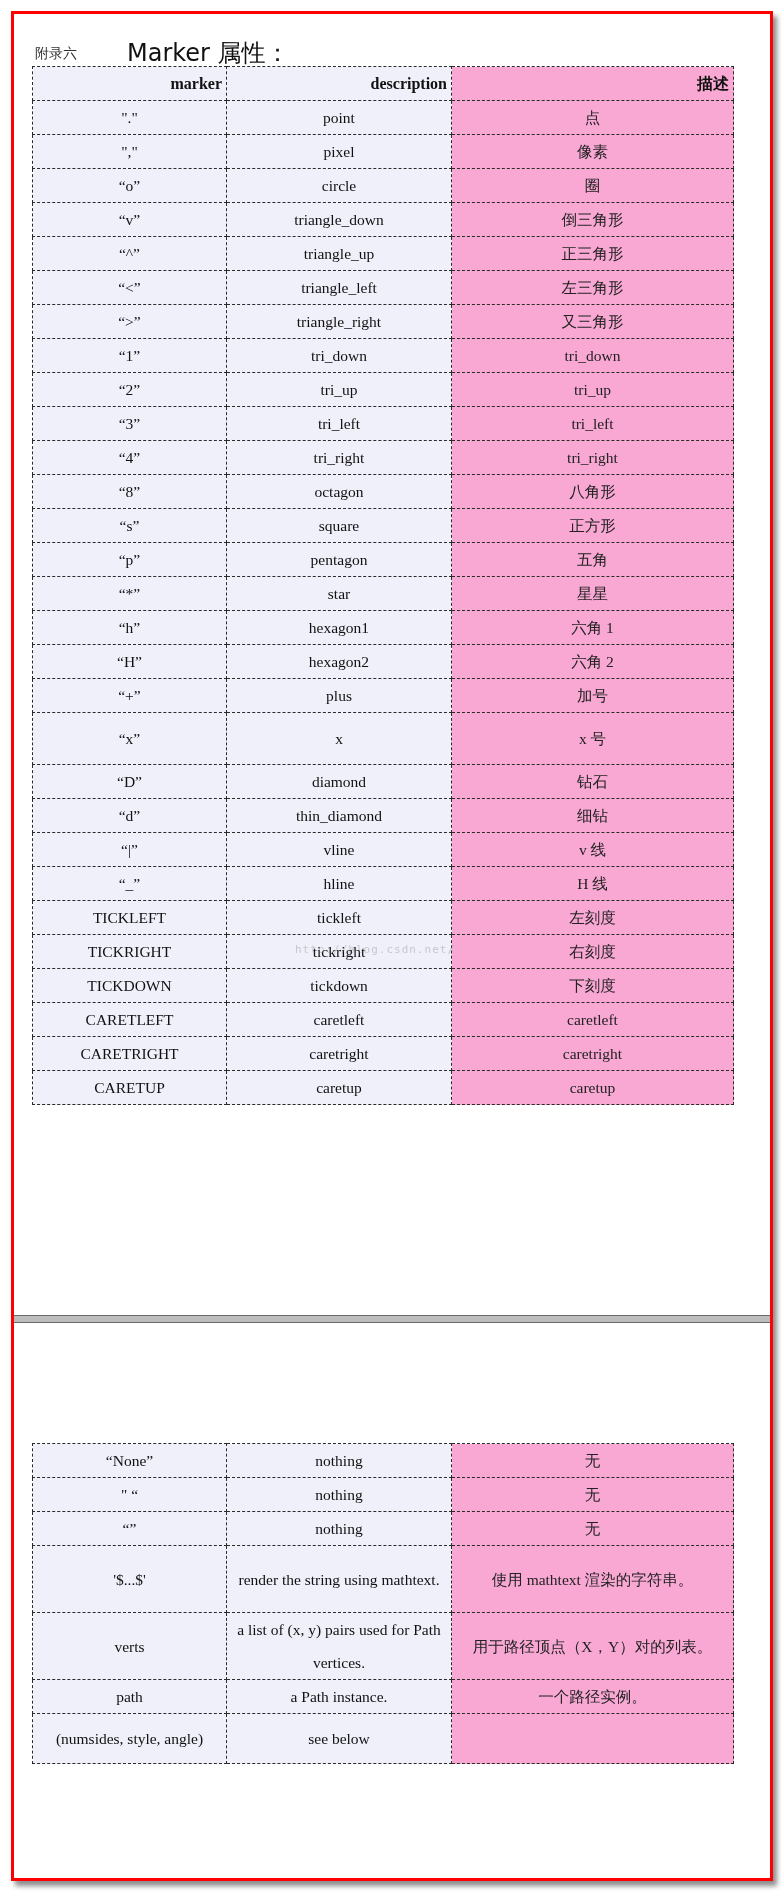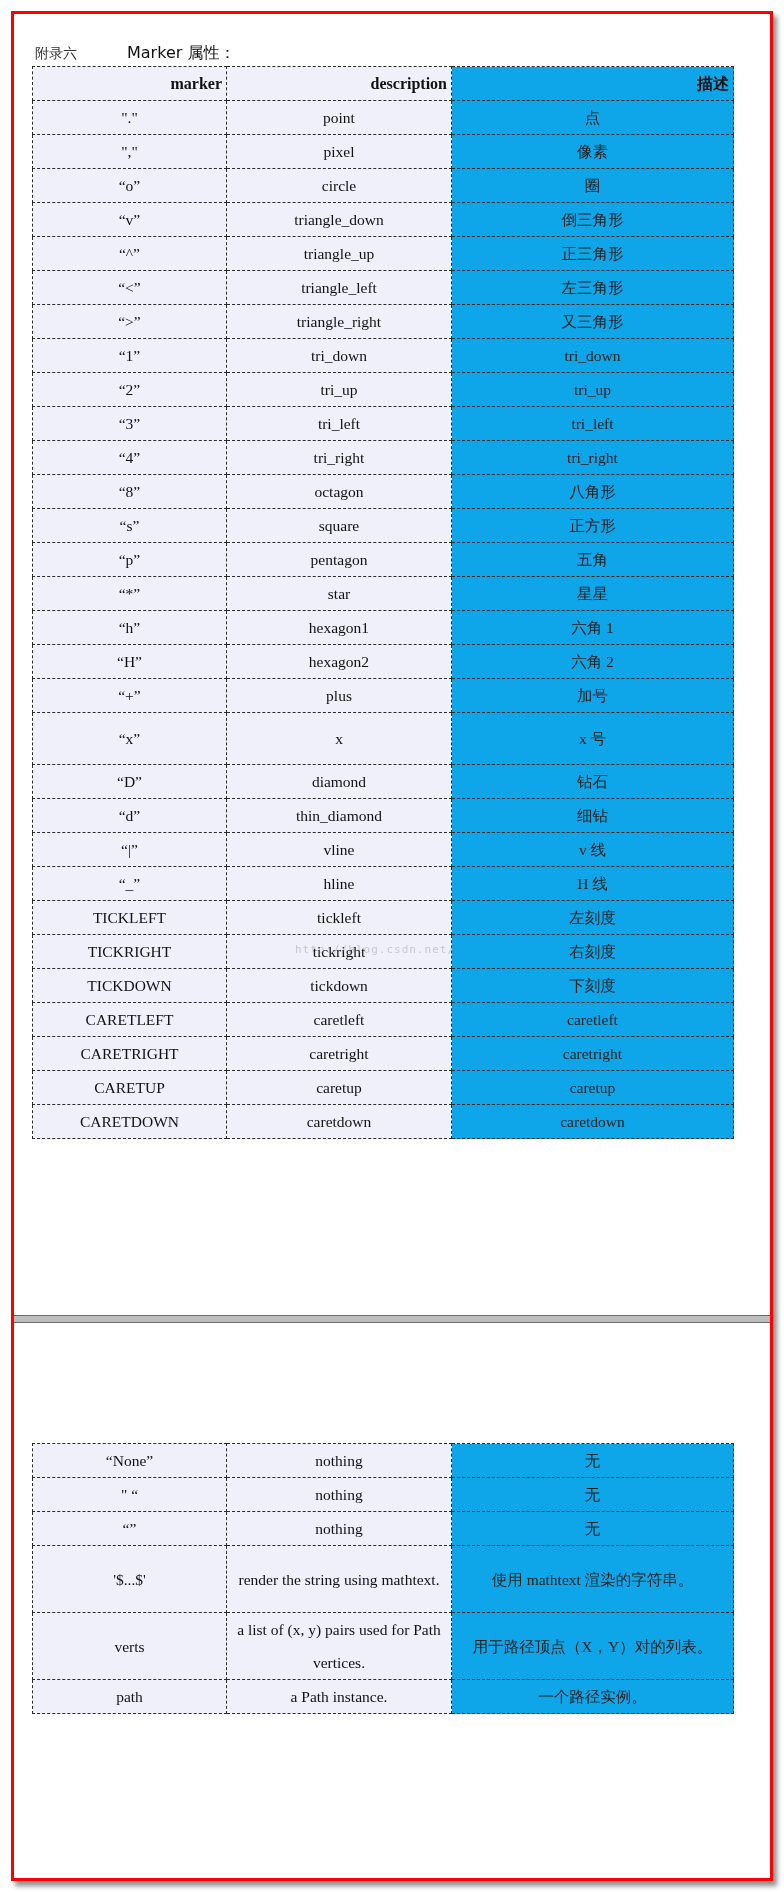--- a/index.html
+++ b/index.html
@@ -45,21 +45,21 @@
   }
   .appendix-label {
     font-family: "DejaVu Serif", serif;
     font-size: 14px;
     color: #333;
     line-height: 18px;
     margin-bottom: 1px;
   }
   .section-title {
     font-family: "DejaVu Sans", sans-serif;
-    font-size: 16px;
+    font-size: 24px;
     color: #111;
     margin-left: 50px;
     line-height: 24px;
   }
   table.mtable {
     position: absolute;
     left: 32px;
     width: 701px;
     border-collapse: collapse;
     table-layout: fixed;
@@ -76,21 +76,21 @@
   }
   table.mtable th {
     font-weight: bold;
     font-size: 16px;
     text-align: right;
   }
   table.mtable col.c1 { width: 194px; }
   table.mtable col.c2 { width: 225px; }
   table.mtable col.c3 { width: 282px; }
   .shade { background: #f0f0fb; }
-  .white { background: #0ea5e9; }
+  .white { background: #f9a8d4; }
   .cjk {
     font-family: "DejaVu Sans", sans-serif;
     font-size: 14.5px;
     color: #222;
   }
   tr.r34 td { height: 33px; }
   tr.r52 td { height: 51px; }
   tr.r67 td { height: 66px; }
   tr.r50 td { height: 49px; }
   #table-1 { top: 66px; }
@@ -269,25 +269,20 @@
       <tr class="r34">
         <td class="shade">CARETRIGHT</td>
         <td class="shade">caretright</td>
         <td class="white cjk">caretright</td>
       </tr>
       <tr class="r34">
         <td class="shade">CARETUP</td>
         <td class="shade">caretup</td>
         <td class="white cjk">caretup</td>
       </tr>
-      <tr class="r34">
-        <td class="shade">CARETDOWN</td>
-        <td class="shade">caretdown</td>
-        <td class="white cjk">caretdown</td>
-      </tr>
     </tbody>
 </table>
 
 <div class="watermark">http://blog.csdn.net/</div>
 
 <table class="mtable" id="table-2">
   <colgroup>
       <col class="c1">
       <col class="c2">
       <col class="c3">
@@ -316,14 +311,19 @@
       <tr class="r67">
         <td class="shade">verts</td>
         <td class="shade">a list of (x, y) pairs used for Path vertices.</td>
         <td class="white cjk">用于路径顶点（X，Y）对的列表。</td>
       </tr>
       <tr class="r34">
         <td class="shade">path</td>
         <td class="shade">a Path instance.</td>
         <td class="white cjk">一个路径实例。</td>
       </tr>
+      <tr class="r50">
+        <td class="shade">(numsides, style, angle)</td>
+        <td class="shade">see below</td>
+        <td class="white cjk"></td>
+      </tr>
     </tbody>
 </table>
 
 </body></html>

